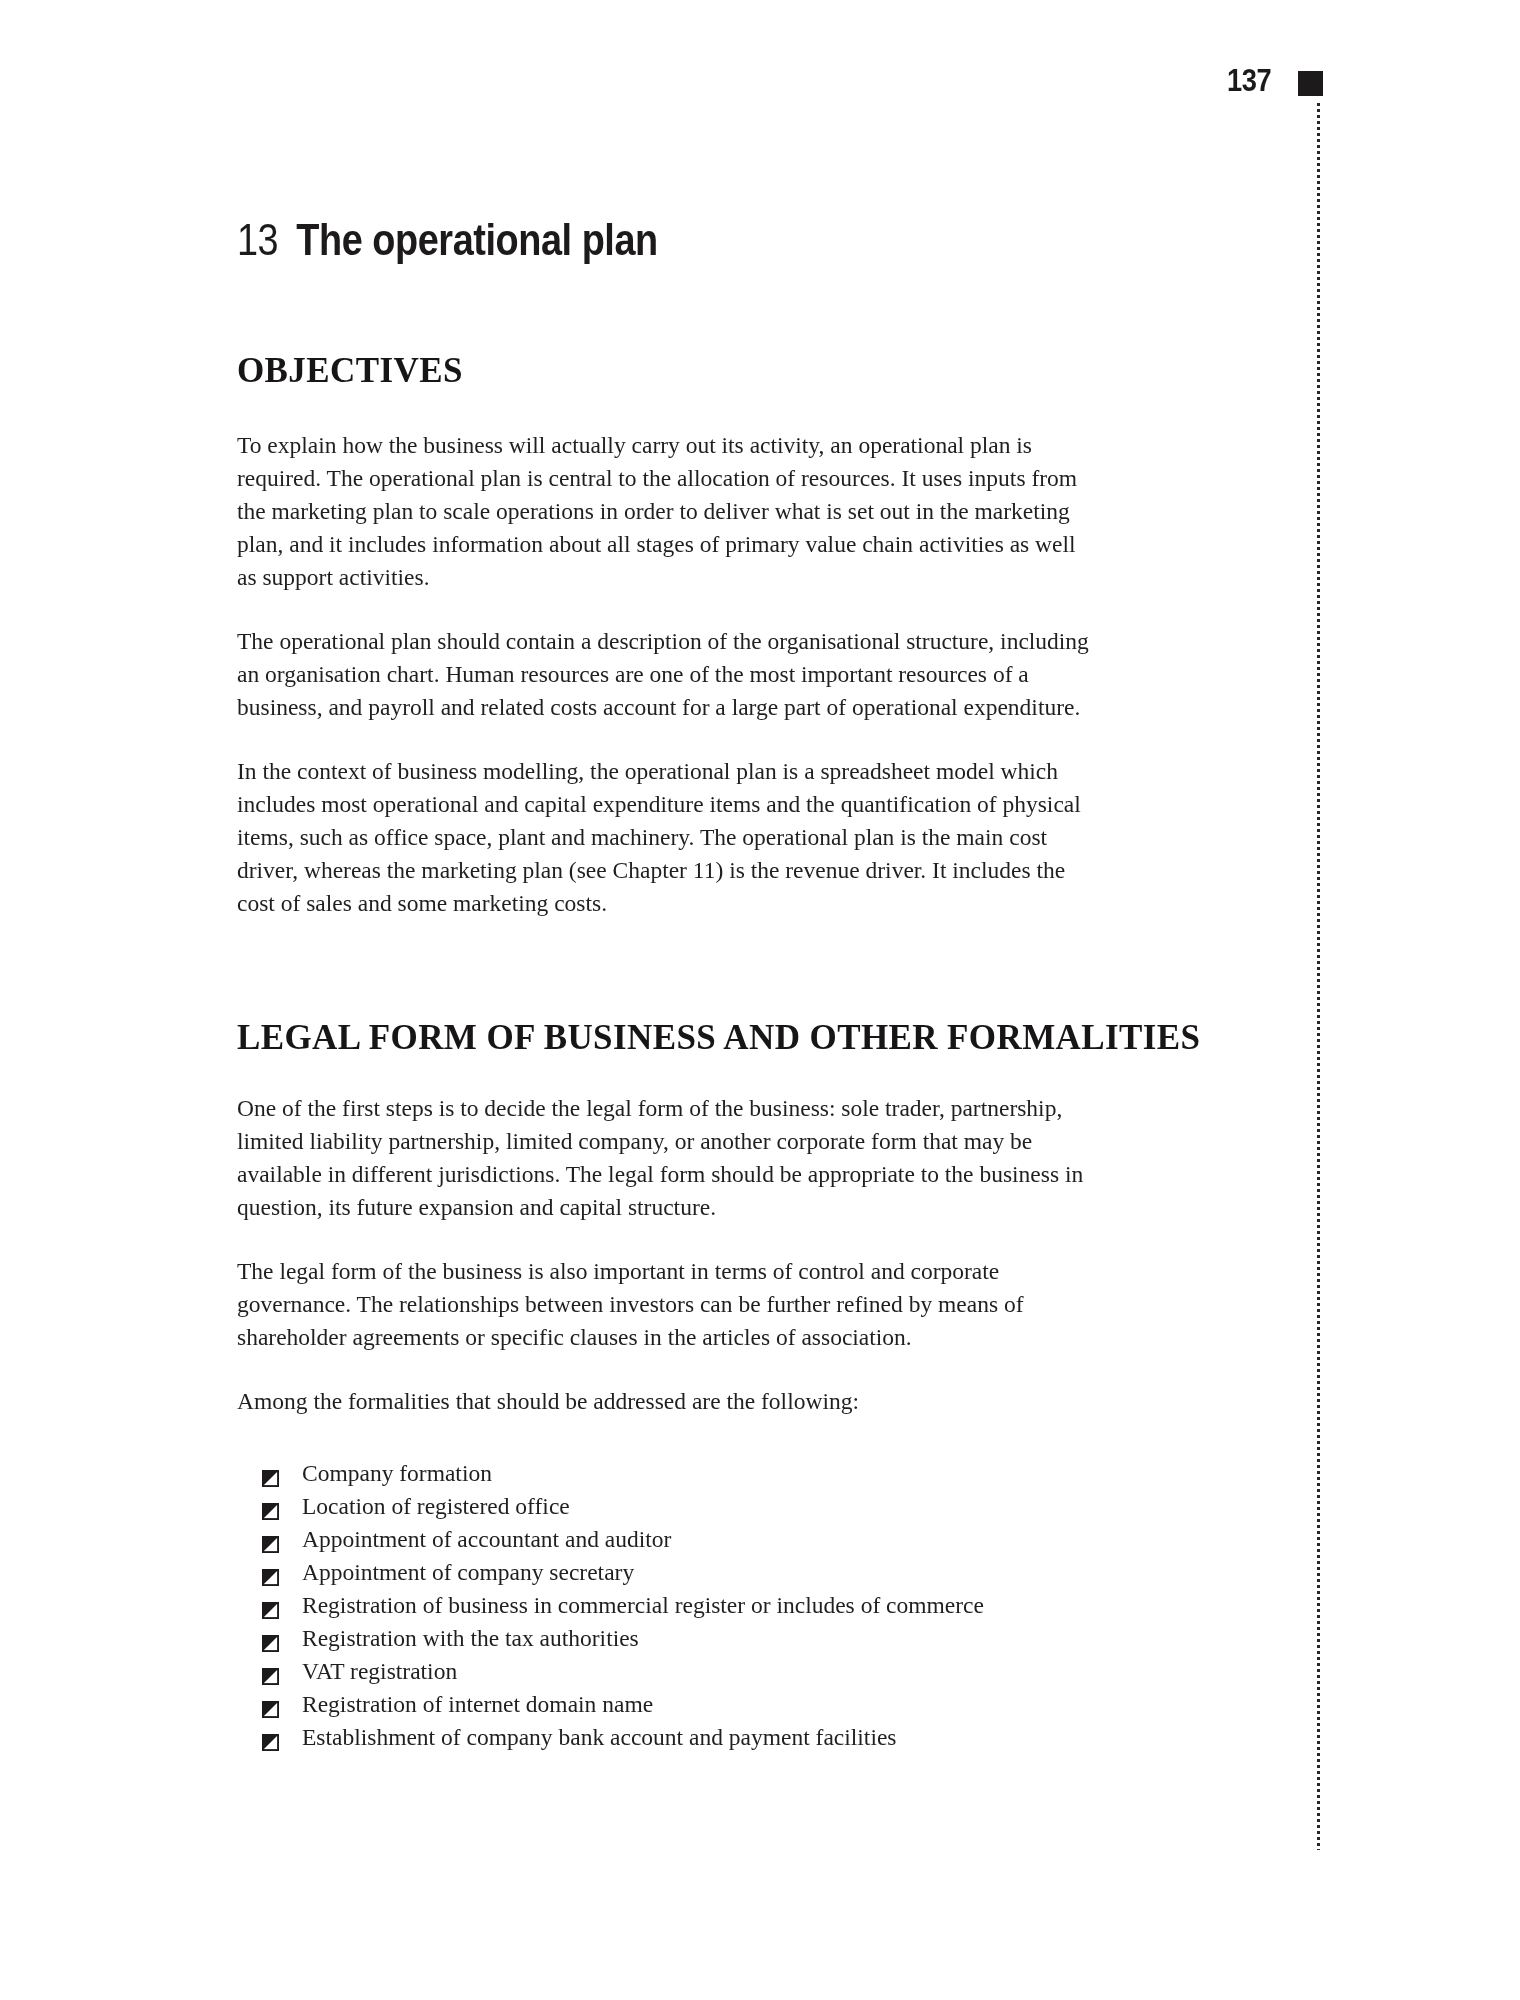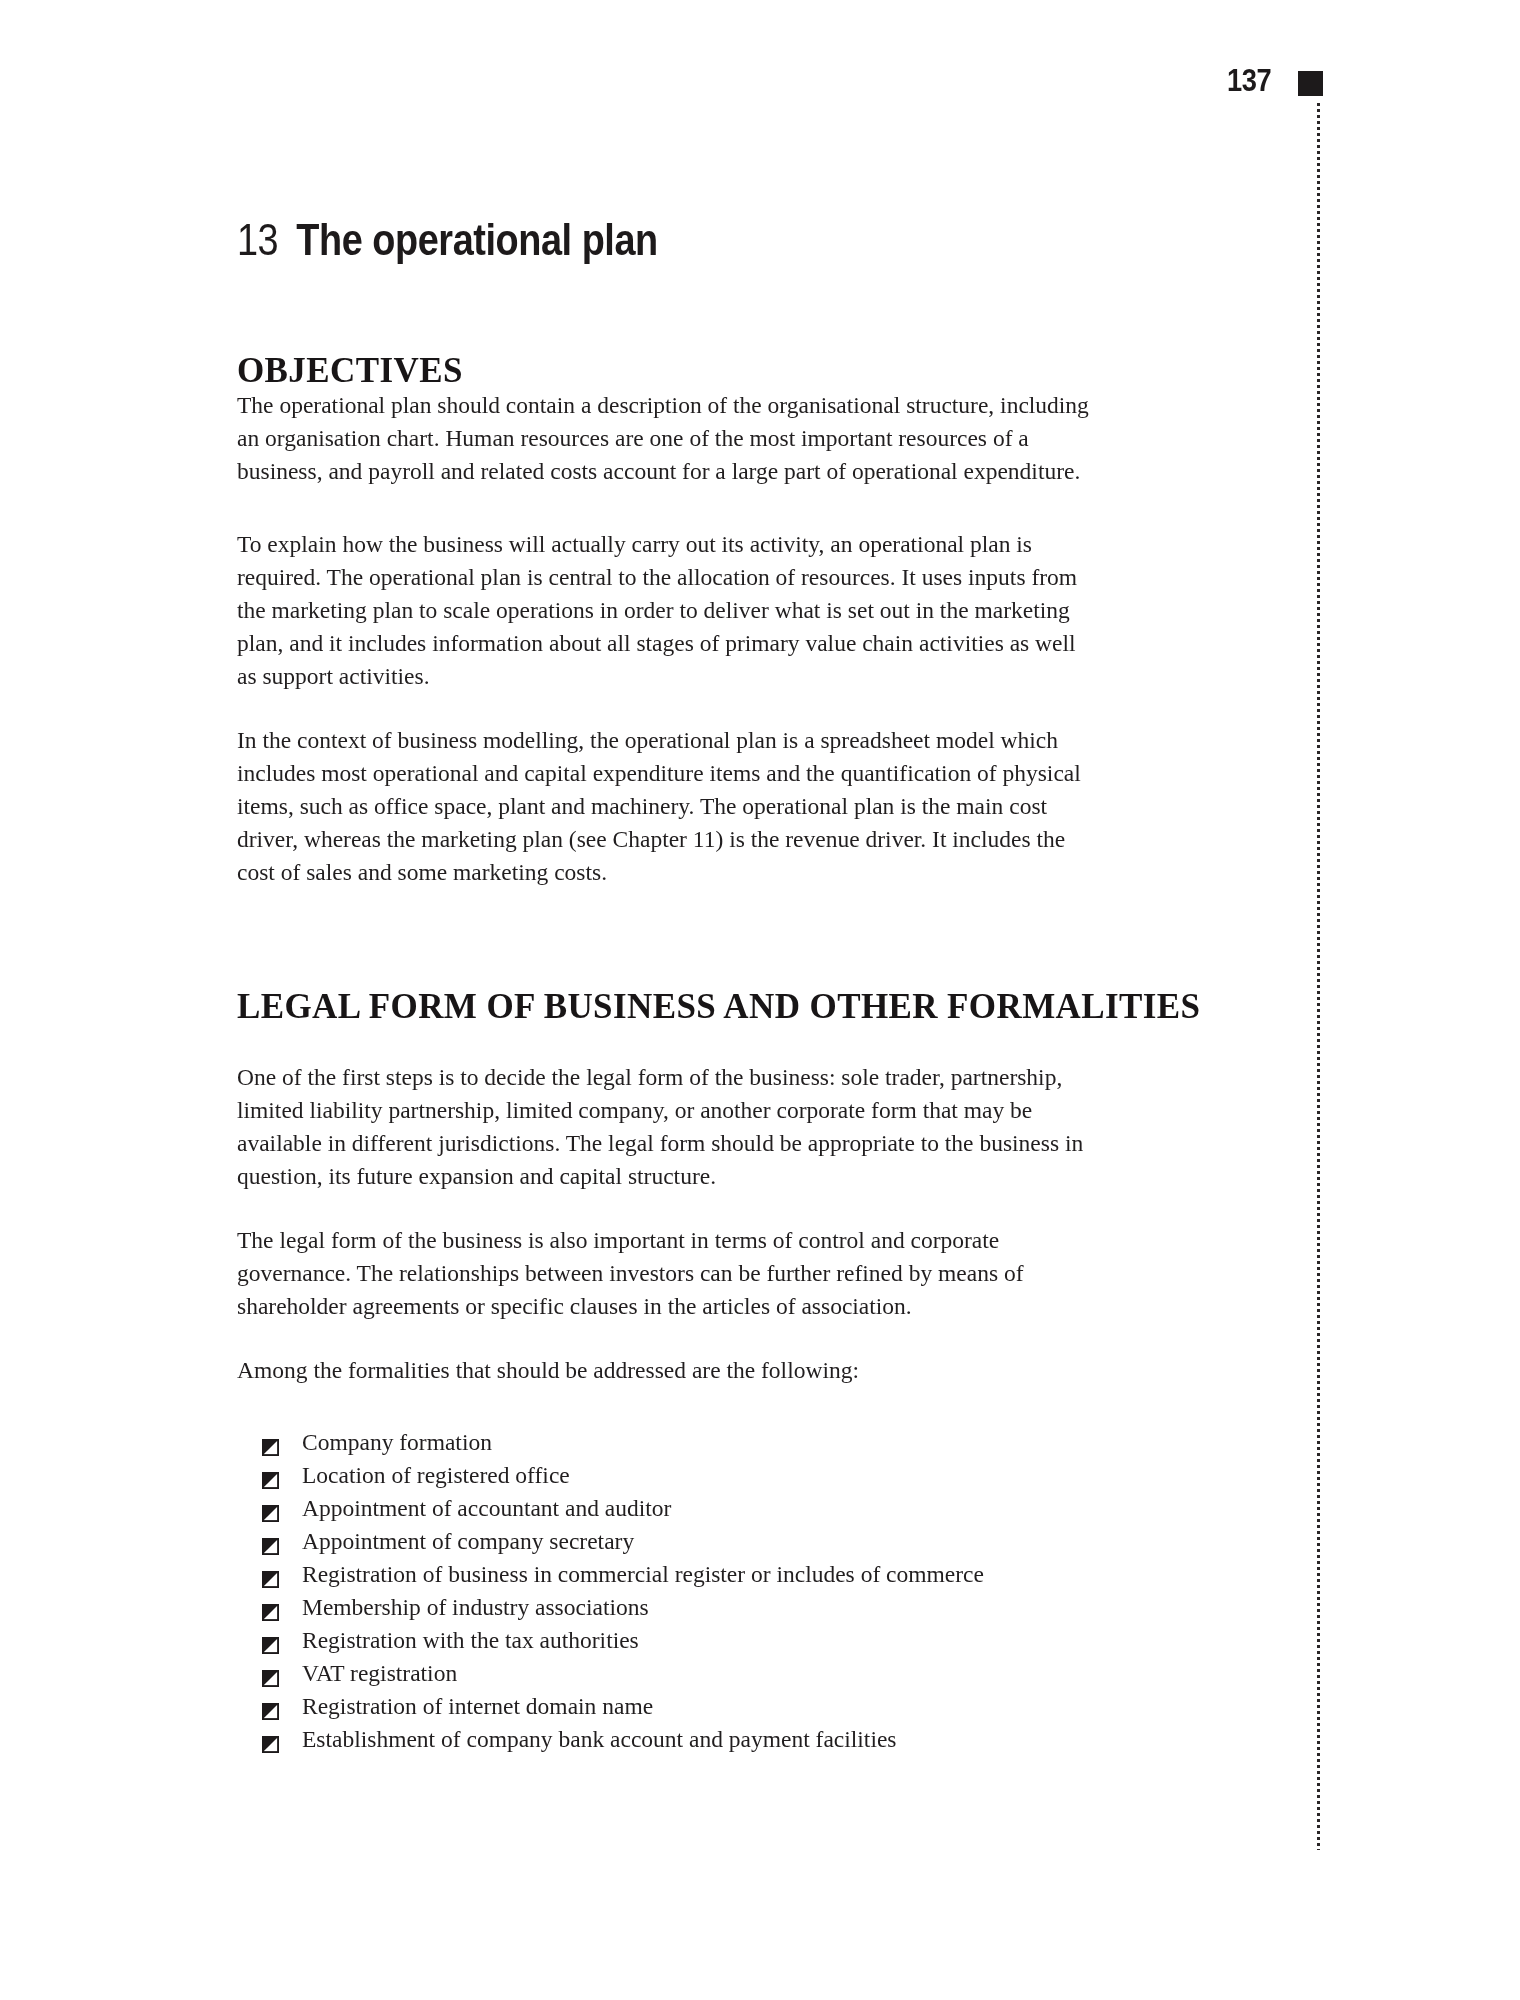--- a/index.html
+++ b/index.html
@@ -134,28 +134,28 @@
 
 <div class="content">
 
   <div class="chapter-title">
     <span class="chapter-number">13</span>
     <span class="chapter-name">The operational plan</span>
   </div>
 
   <div class="section-head first">OBJECTIVES</div>
 
-  <p class="para">The operational plan should contain a description of the organisational structure, including
-an organisation chart. Human resources are one of the most important resources of a
-business, and payroll and related costs account for a large part of operational expenditure.</p>
   <p class="para lead">To explain how the business will actually carry out its activity, an operational plan is
 required. The operational plan is central to the allocation of resources. It uses inputs from
 the marketing plan to scale operations in order to deliver what is set out in the marketing
 plan, and it includes information about all stages of primary value chain activities as well
 as support activities.</p>
+  <p class="para">The operational plan should contain a description of the organisational structure, including
+an organisation chart. Human resources are one of the most important resources of a
+business, and payroll and related costs account for a large part of operational expenditure.</p>
   <p class="para">In the context of business modelling, the operational plan is a spreadsheet model which
 includes most operational and capital expenditure items and the quantification of physical
 items, such as office space, plant and machinery. The operational plan is the main cost
 driver, whereas the marketing plan (see Chapter 11) is the revenue driver. It includes the
 cost of sales and some marketing costs.</p>
 
   <div class="section-head second">LEGAL FORM OF BUSINESS AND OTHER FORMALITIES</div>
 
   <p class="para lead2">One of the first steps is to decide the legal form of the business: sole trader, partnership,
 limited liability partnership, limited company, or another corporate form that may be
@@ -212,29 +212,20 @@
         </span>
       <span>Registration of business in commercial register or includes of commerce</span>
     </li>
     <li>
       <span class="bullet">
           <svg width="17" height="17" viewBox="0 0 18 18">
             <rect x="1" y="1" width="16" height="16" fill="#ffffff" stroke="#1d1a1b" stroke-width="2"></rect>
             <polygon points="1,1 17,1 1,17" fill="#1d1a1b"></polygon>
           </svg>
         </span>
-      <span>Membership of industry associations</span>
-    </li>
-    <li>
-      <span class="bullet">
-          <svg width="17" height="17" viewBox="0 0 18 18">
-            <rect x="1" y="1" width="16" height="16" fill="#ffffff" stroke="#1d1a1b" stroke-width="2"></rect>
-            <polygon points="1,1 17,1 1,17" fill="#1d1a1b"></polygon>
-          </svg>
-        </span>
       <span>Registration with the tax authorities</span>
     </li>
     <li>
       <span class="bullet">
           <svg width="17" height="17" viewBox="0 0 18 18">
             <rect x="1" y="1" width="16" height="16" fill="#ffffff" stroke="#1d1a1b" stroke-width="2"></rect>
             <polygon points="1,1 17,1 1,17" fill="#1d1a1b"></polygon>
           </svg>
         </span>
       <span>VAT registration</span>

